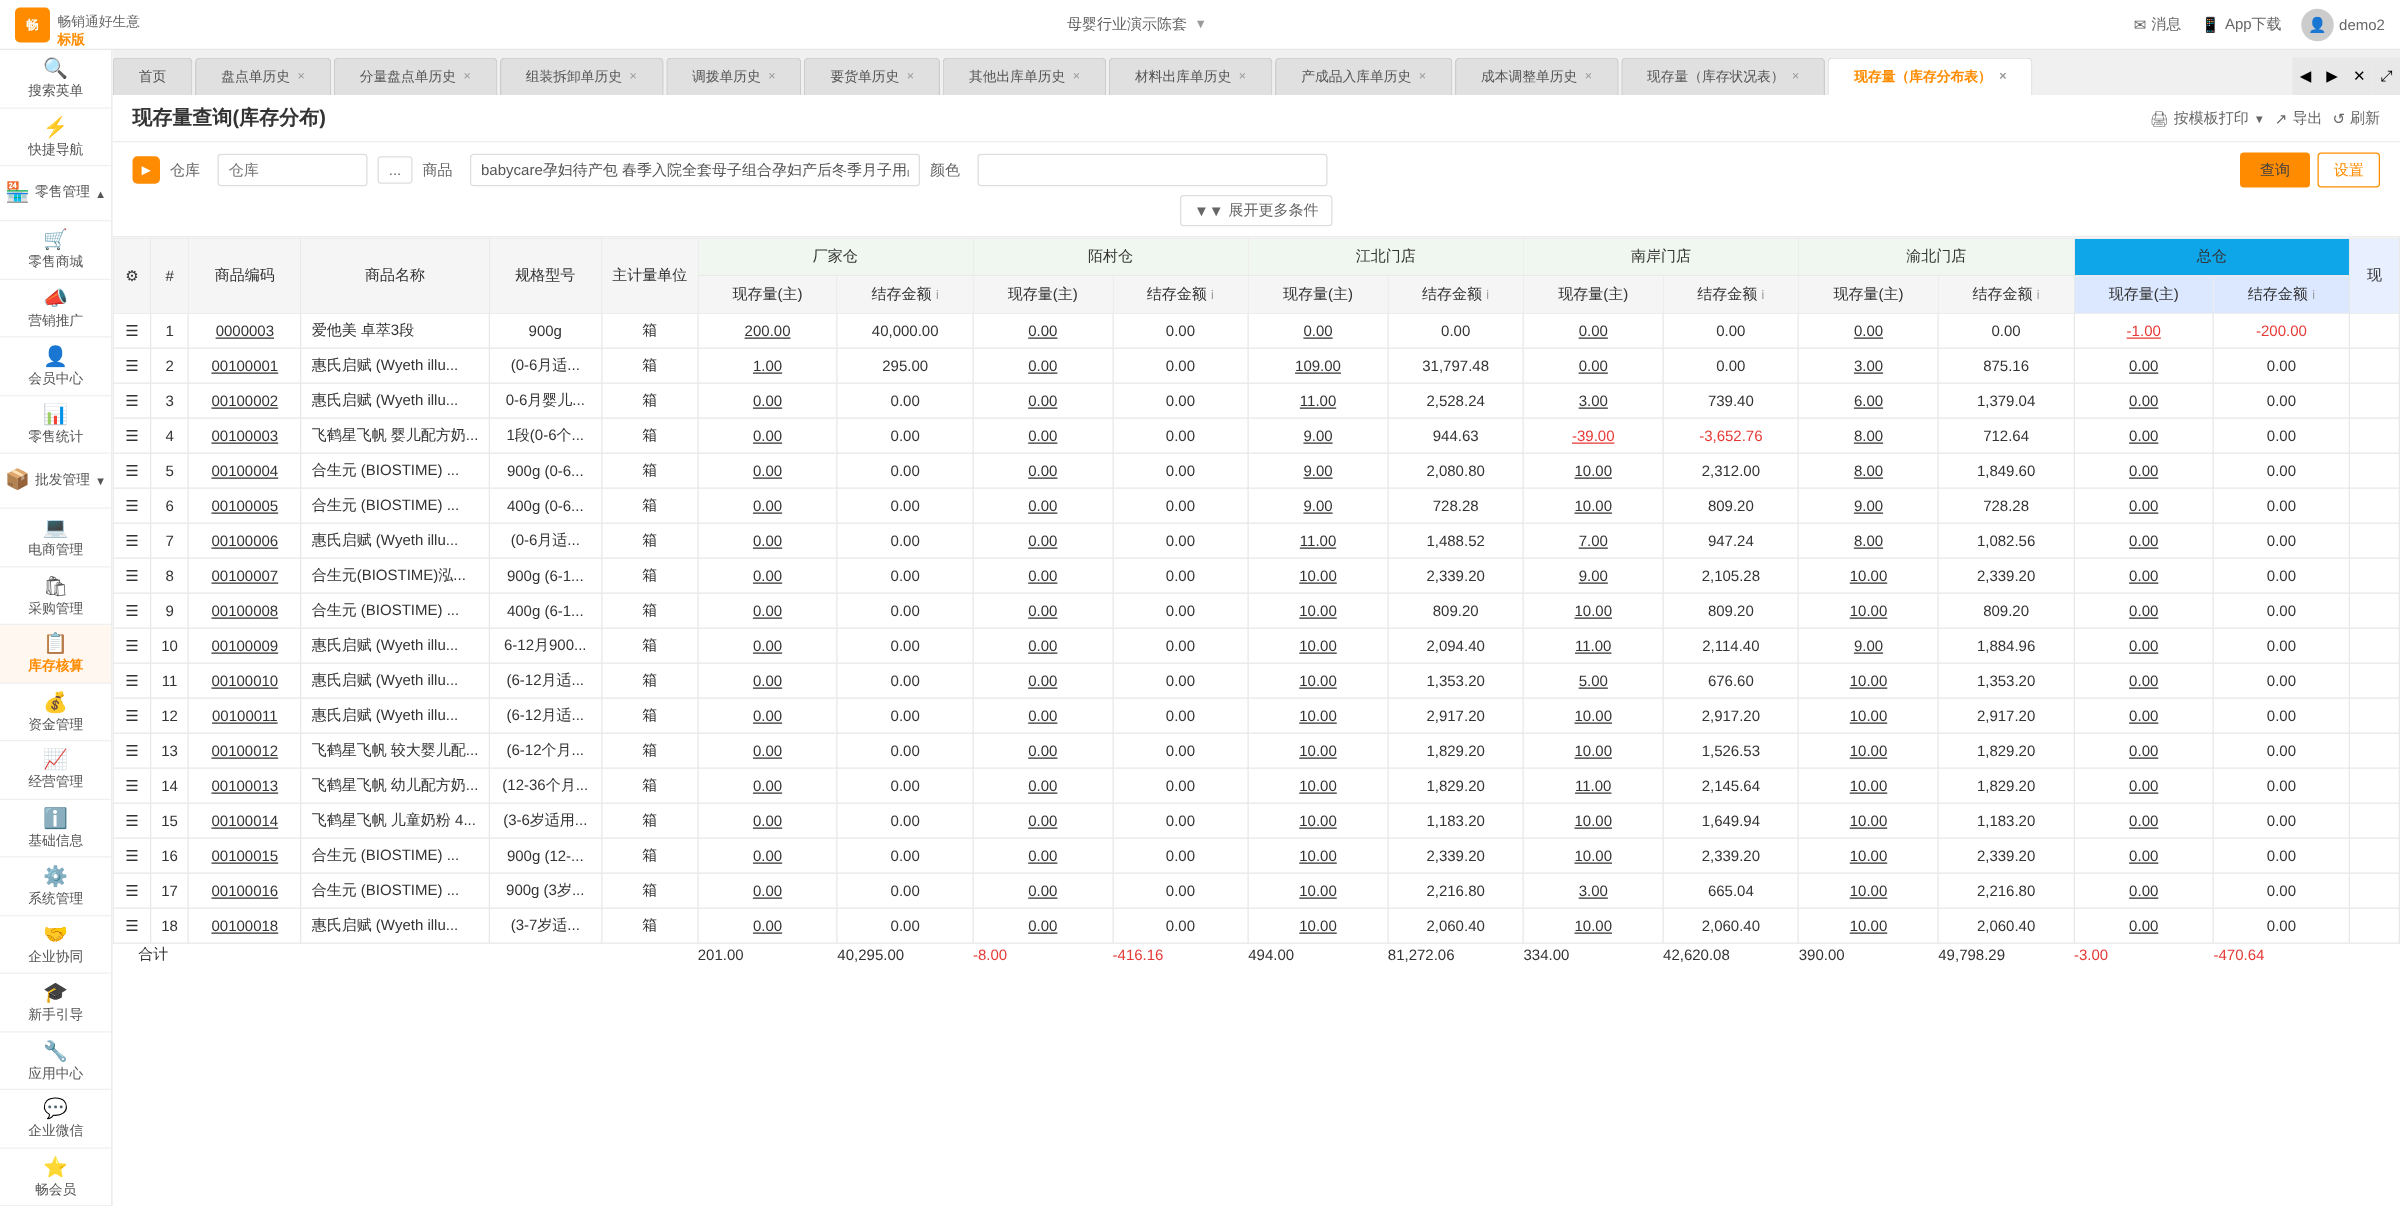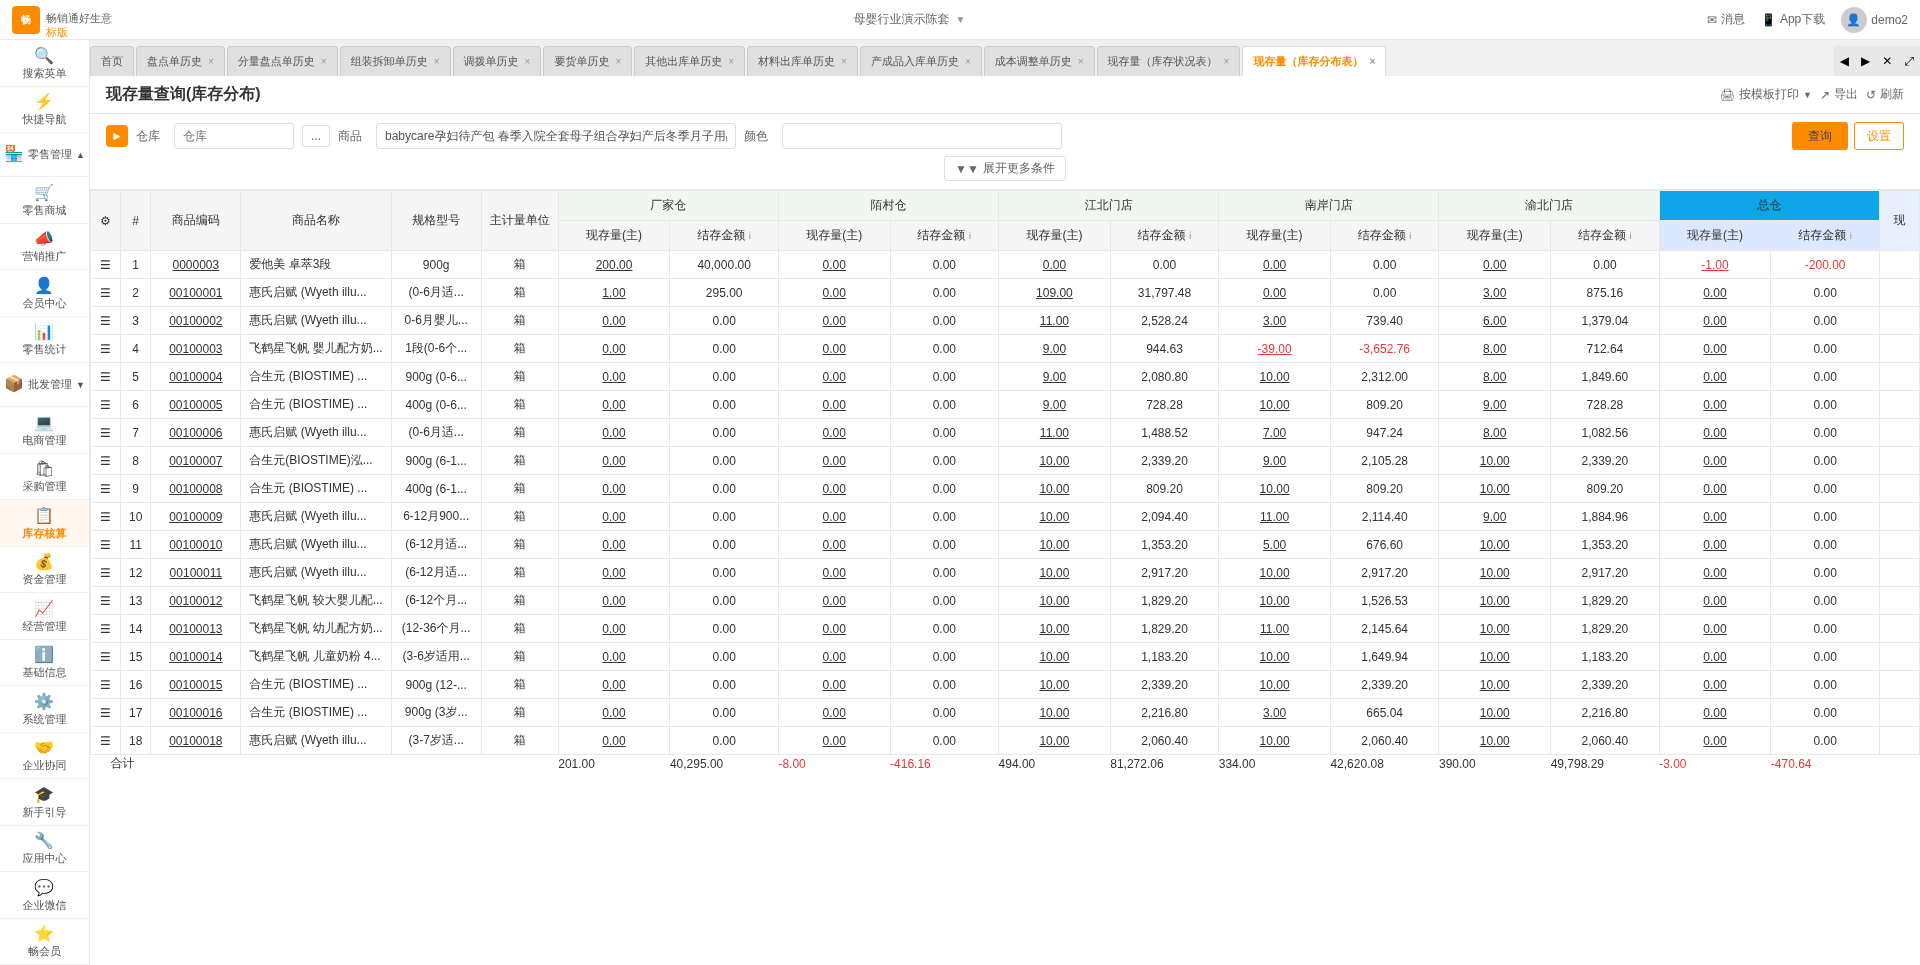--- a/index.html
+++ b/index.html
@@ -34,21 +34,21 @@
       display: flex;
       align-items: flex-end;
       padding: 0 0 0 0;
       position: fixed;
       top: 40px; left: 90px; right: 0;
       z-index: 99;
       overflow: hidden;
     }
     .tab-item {
       height: 30px;
-      padding: 0 10px;
+      padding: 0 20px;
       background: #e0e0e0;
       border: 1px solid #ccc;
       border-bottom: none;
       margin-right: 2px;
       display: flex;
       align-items: center;
       gap: 6px;
       cursor: pointer;
       font-size: 11px;
       color: #555;
@@ -273,21 +273,21 @@
   </style>
 </head>
 <body>
 
 <div class="top-bar">
   <div class="top-bar-left">
     <div class="logo-area">
       <div class="logo-icon">畅</div>
       <div class="logo-text">
         <div>畅销通好生意</div>
-        <div style="color:#ff8c00;font-weight:normal;">标版</div>
+        <div style="color:#ff8c00;font-weight:bold;">标版</div>
       </div>
     </div>
   </div>
   <div class="top-bar-center">
     <span>母婴行业演示陈套</span>
     <span class="dropdown-arrow">▼</span>
   </div>
   <div class="top-bar-right">
     <span>
       <span>✉</span>

